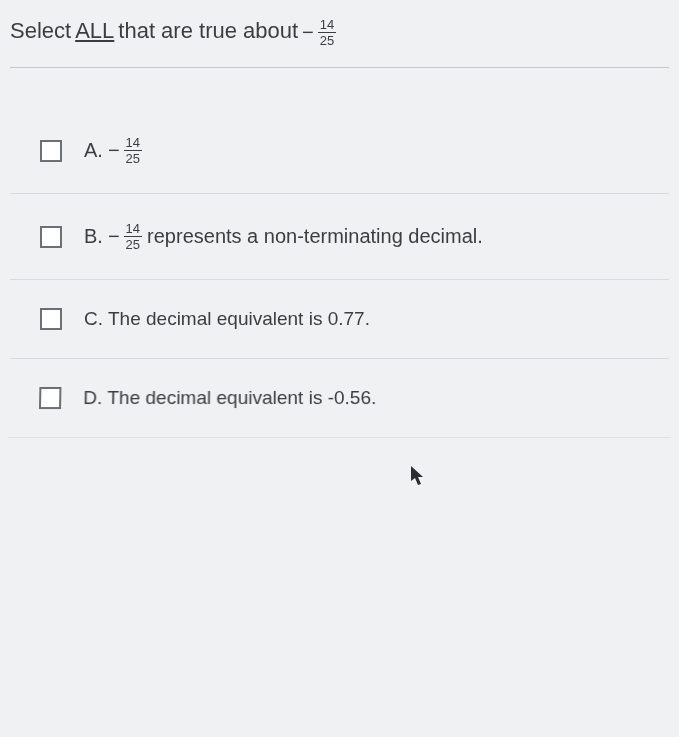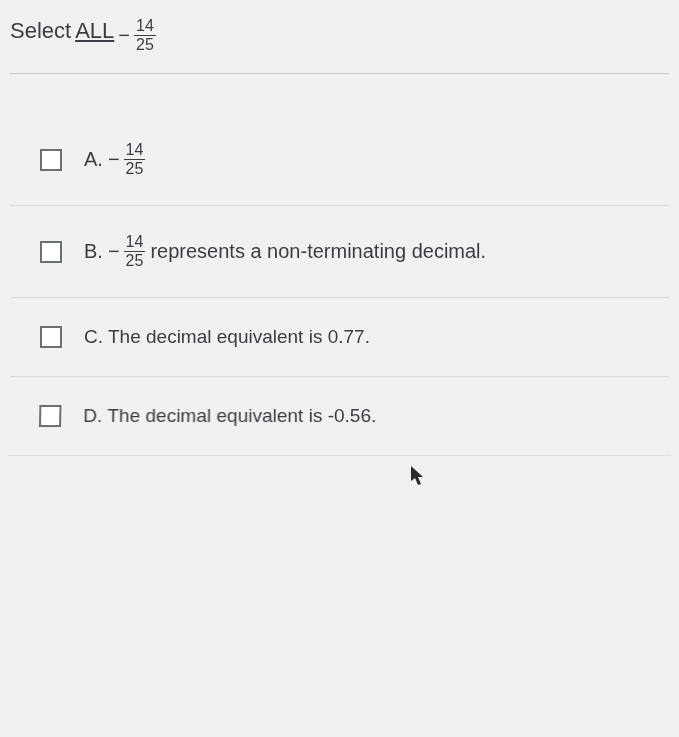--- a/index.html
+++ b/index.html
@@ -26,21 +26,21 @@
       gap: 4px;
     }
     .underline {
       text-decoration: underline;
     }
     .fraction {
       display: inline-flex;
       flex-direction: column;
       align-items: center;
       vertical-align: middle;
-      font-size: 16px;
+      font-size: 13px;
       line-height: 1;
     }
     .fraction .num {
       border-bottom: 1.5px solid #3a3e42;
       padding: 0 2px 1px 2px;
     }
     .fraction .den {
       padding: 1px 2px 0 2px;
     }
     .frac-wrap {
@@ -97,20 +97,21 @@
     }
   </style>
 </head>
 <body>
 
 <div class="container">
 
   <div class="question-header">
     <span>Select </span>
     <span class="underline">ALL</span>
+    <span> that are true about </span>
     <span class="frac-wrap">
       <span class="minus">−</span>
       <span class="fraction">
         <span class="num">14</span>
         <span class="den">25</span>
       </span>
     </span>
   </div>
 
   <div class="option-row">

